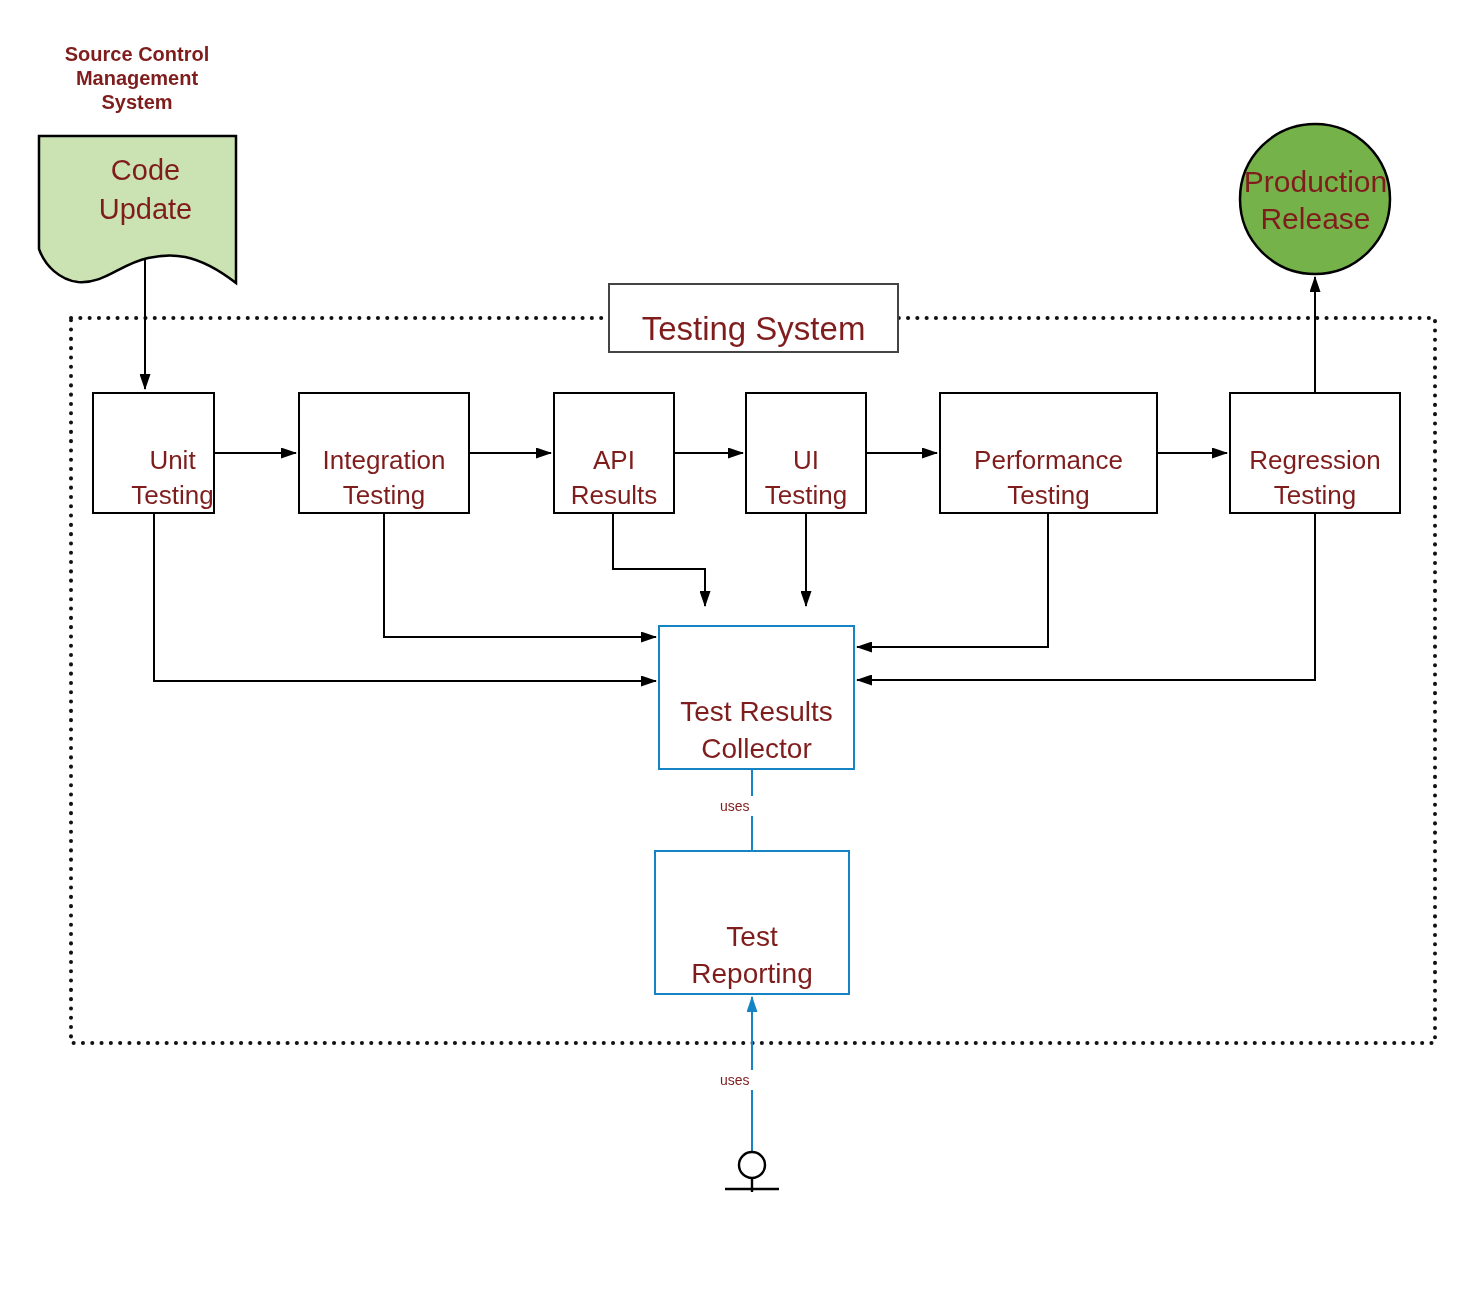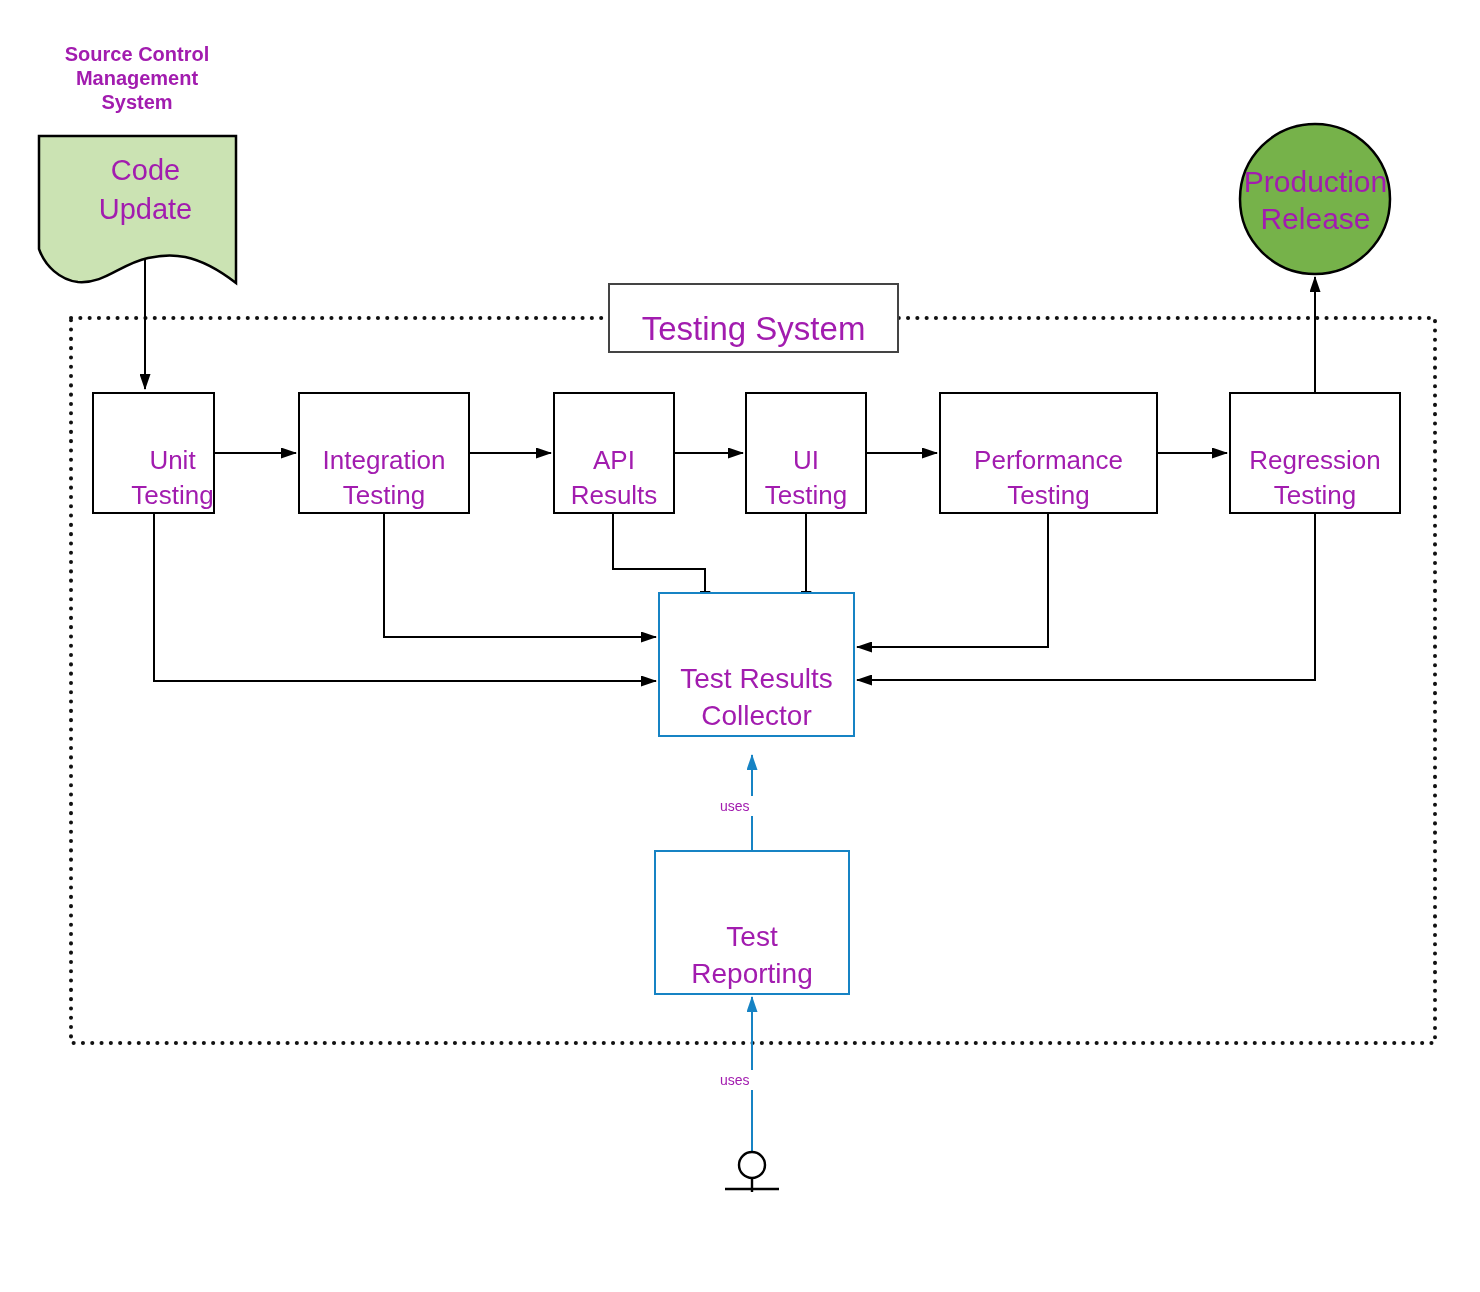--- a/index.html
+++ b/index.html
@@ -1,21 +1,21 @@
 <!DOCTYPE html>
 <html><head>
 <meta charset="utf-8">
 <style>
   html,body{margin:0;padding:0;background:#ffffff;}
   #canvas{
     position:relative;
     width:1480px;height:1192px;
     background:#ffffff;
     font-family:"Liberation Sans", sans-serif;
-    color:#a21caf;
+    color:#7f1d1d;
     overflow:hidden;
   }
   #wires{position:absolute;left:0;top:0;z-index:1;}
   .lbl{white-space:pre-line;text-align:center;}
   .abs{position:absolute;z-index:2;}
   .node{
     position:absolute;z-index:2;
     background:#ffffff;
     border:2.5px solid #000;
     display:flex;align-items:flex-end;justify-content:center;
@@ -23,21 +23,21 @@
     font-size:26px;line-height:1.32;
   }
   .node.blue{border-color:#1683c4;font-size:28px;}
   
   .box-unit{left:92px;top:392px;width:123px;height:122px;padding-left:38px;}
   .box-integration{left:298px;top:392px;width:172px;height:122px;}
   .box-api{left:553px;top:392px;width:122px;height:122px;}
   .box-ui{left:745px;top:392px;width:122px;height:122px;}
   .box-performance{left:939px;top:392px;width:219px;height:122px;}
   .box-regression{left:1229px;top:392px;width:172px;height:122px;}
-  .box-collector{left:658px;top:592px;width:197px;height:145px;}
+  .box-collector{left:658px;top:625px;width:197px;height:145px;}
   .box-reporting{left:654px;top:850px;width:196px;height:145px;}
   .box-system-title{
     left:608px;top:283px;width:291px;height:70px;
     border:2px solid #444;font-size:33px;
   }
   .source-label{
     left:27px;top:42px;width:220px;
     font-weight:bold;font-size:20px;line-height:1.2;
   }
   .doc-label{

